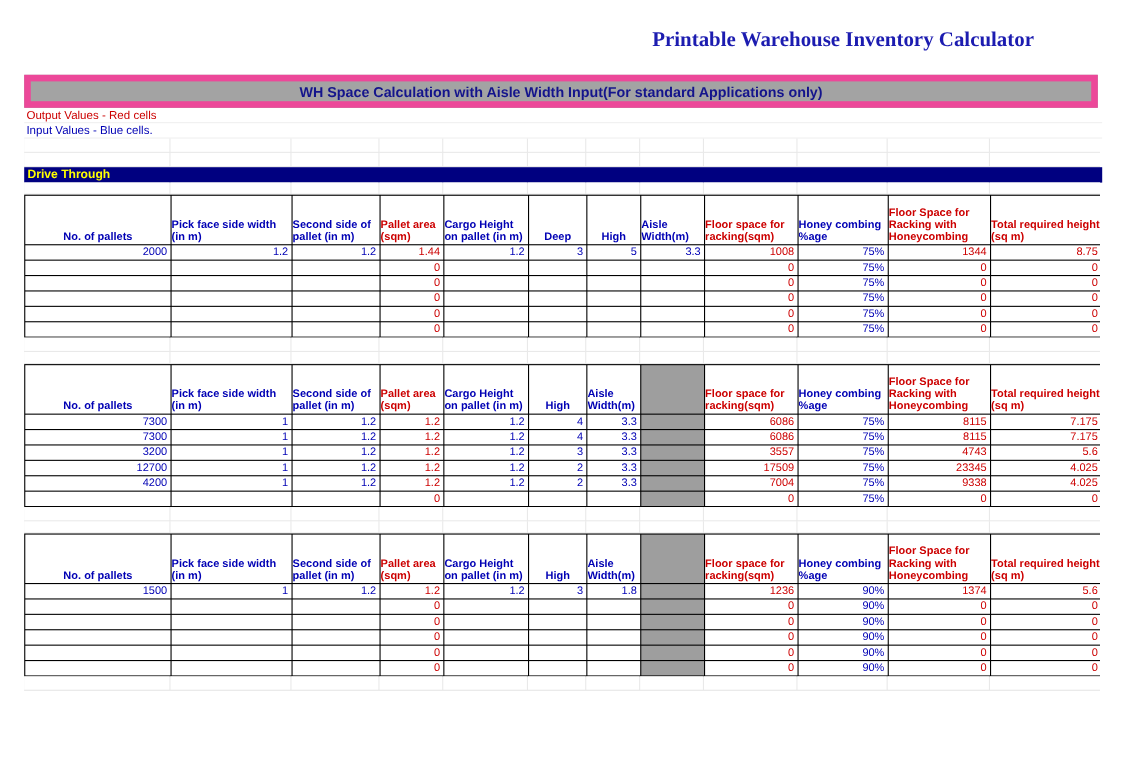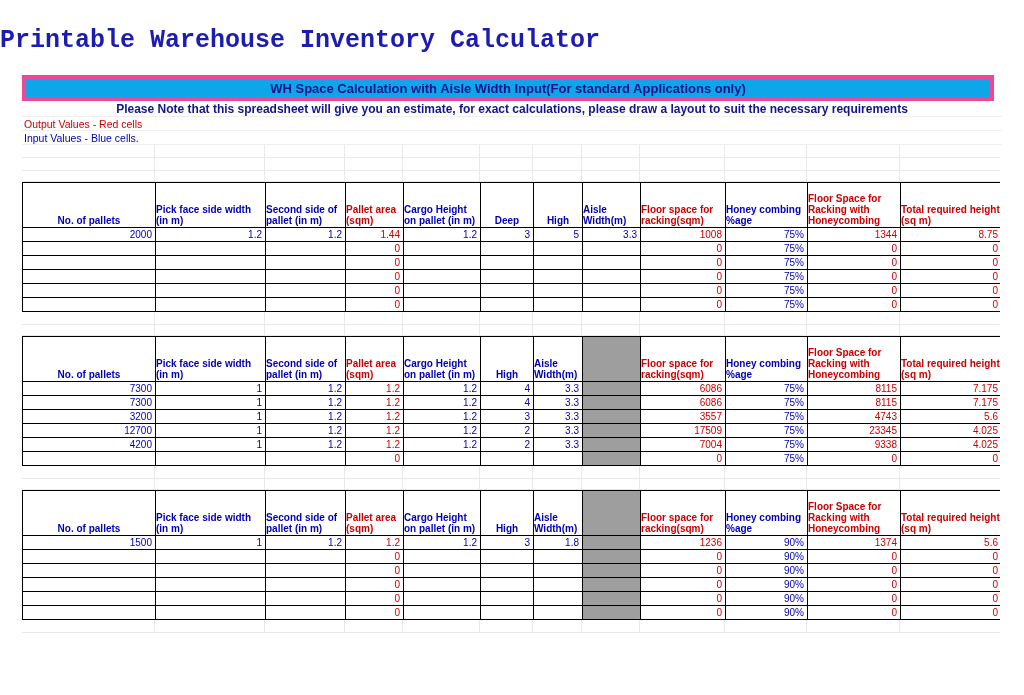--- a/index.html
+++ b/index.html
@@ -1,24 +1,24 @@
 <!DOCTYPE html>
 <html><head>
 <meta charset="utf-8">
 <style>
   html,body{margin:0;padding:0;background:#FFFFFF;}
   body{width:1024px;height:695px;font-family:"Liberation Sans",sans-serif;overflow:hidden;}
   .page{width:1024px;height:695px;position:relative;}
   .title{
-    padding-top:26px;width:940px;text-align:left;
-    font-family:Liberation Mono, monospace;font-weight:bold;font-size:25px;color:#1C1CB0;
+    padding-top:26px;width:940px;text-align:right;
+    font-family:Liberation Serif, serif;font-weight:bold;font-size:19px;color:#1C1CB0;
   }
   .sheet{margin-left:22px;width:980px;}
   .banner-orange{
-    margin-top:20px;width:964px;height:18px;background:#0ea5e9;border:4px solid #ec4899;
+    margin-top:20px;width:964px;height:18px;background:#a3a3a3;border:6px solid #ec4899;
     display:flex;align-items:center;justify-content:center;
     font-weight:bold;font-size:13px;color:#14148C;
   }
   .note{
     width:980px;height:15px;display:flex;align-items:center;justify-content:center;
     font-weight:bold;font-size:12px;color:#14148C;border-bottom:1px solid #EFEFEF;
   }
   .legend-row{height:13px;display:flex;align-items:center;font-size:10.5px;border-bottom:1px solid #F0F0F0;padding-left:2px;}
   .legend-blue{color:#0000B4;}
   .legend-red{color:#CC0000;}
@@ -52,21 +52,20 @@
   .c-gray{background:#9E9E9E;}
 </style>
 </head>
 <body>
 
 <div class="page">
   <div class="title">Printable Warehouse Inventory Calculator</div>
 
   <div class="sheet">
     <div class="banner-orange">WH Space Calculation with Aisle Width Input(For standard Applications only)</div>
-    <div class="note">Please Note that this spreadsheet will give you an estimate, for exact calculations, please draw a layout to suit the necessary requirements</div>
 
     <div class="legend-row">
       <span class="legend-red">Output Values - Red cells</span>
     </div>
     <div class="legend-row">
       <span class="legend-blue">Input Values - Blue cells.</span>
     </div>
 
     <div class="ghost-grid h12">
         <div class="gcell"></div>
@@ -88,20 +87,21 @@
         <div class="gcell"></div>
         <div class="gcell"></div>
         <div class="gcell"></div>
         <div class="gcell"></div>
         <div class="gcell"></div>
         <div class="gcell"></div>
         <div class="gcell"></div>
         <div class="gcell"></div>
       </div>
 
+    <div class="section-banner">Drive Through</div>
     <div class="ghost-grid h10">
         <div class="gcell"></div>
         <div class="gcell"></div>
         <div class="gcell"></div>
         <div class="gcell"></div>
         <div class="gcell"></div>
         <div class="gcell"></div>
         <div class="gcell"></div>
         <div class="gcell"></div>
         <div class="gcell"></div>

